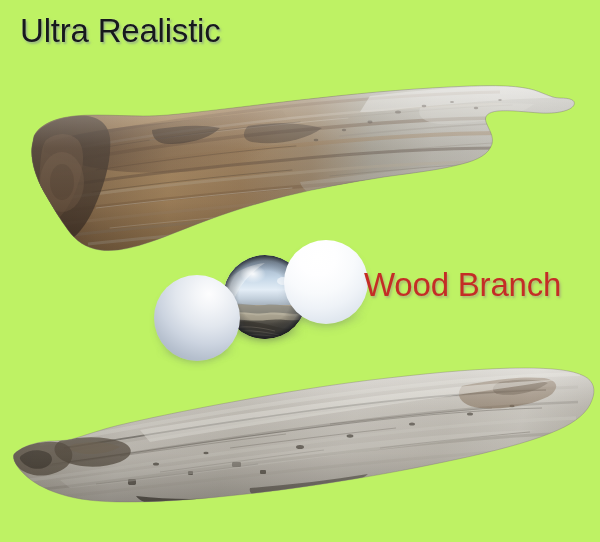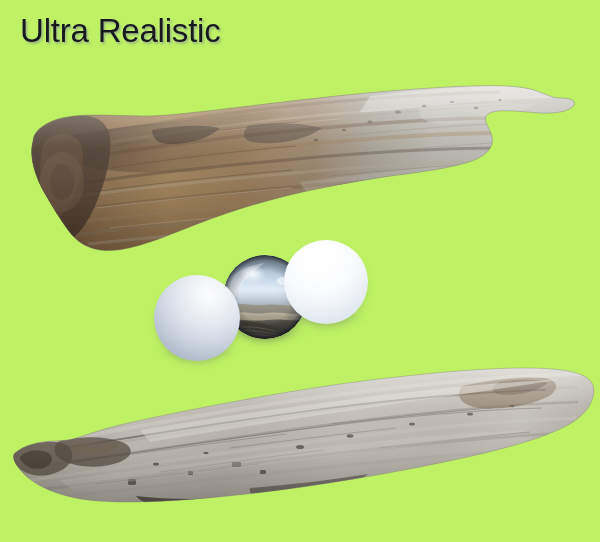--- a/index.html
+++ b/index.html
@@ -411,14 +411,15 @@
                C436,112 396,120 354,127 C312,134 270,140 228,144
                C190,148 156,150 126,150 C100,150 78,148 60,142
                C44,137 32,130 24,122 C16,114 12,107 14,102 Z" fill="none" stroke="#736e64" stroke-opacity="0.32" stroke-width="1"></path>
     </svg>
   </div>
 
   <div class="title-block">
     <span class="title-line">Ultra Realistic</span>
   </div>
 
+  <div class="label-branch">Wood Branch</div>
 
 </div>
 
 </body></html>

